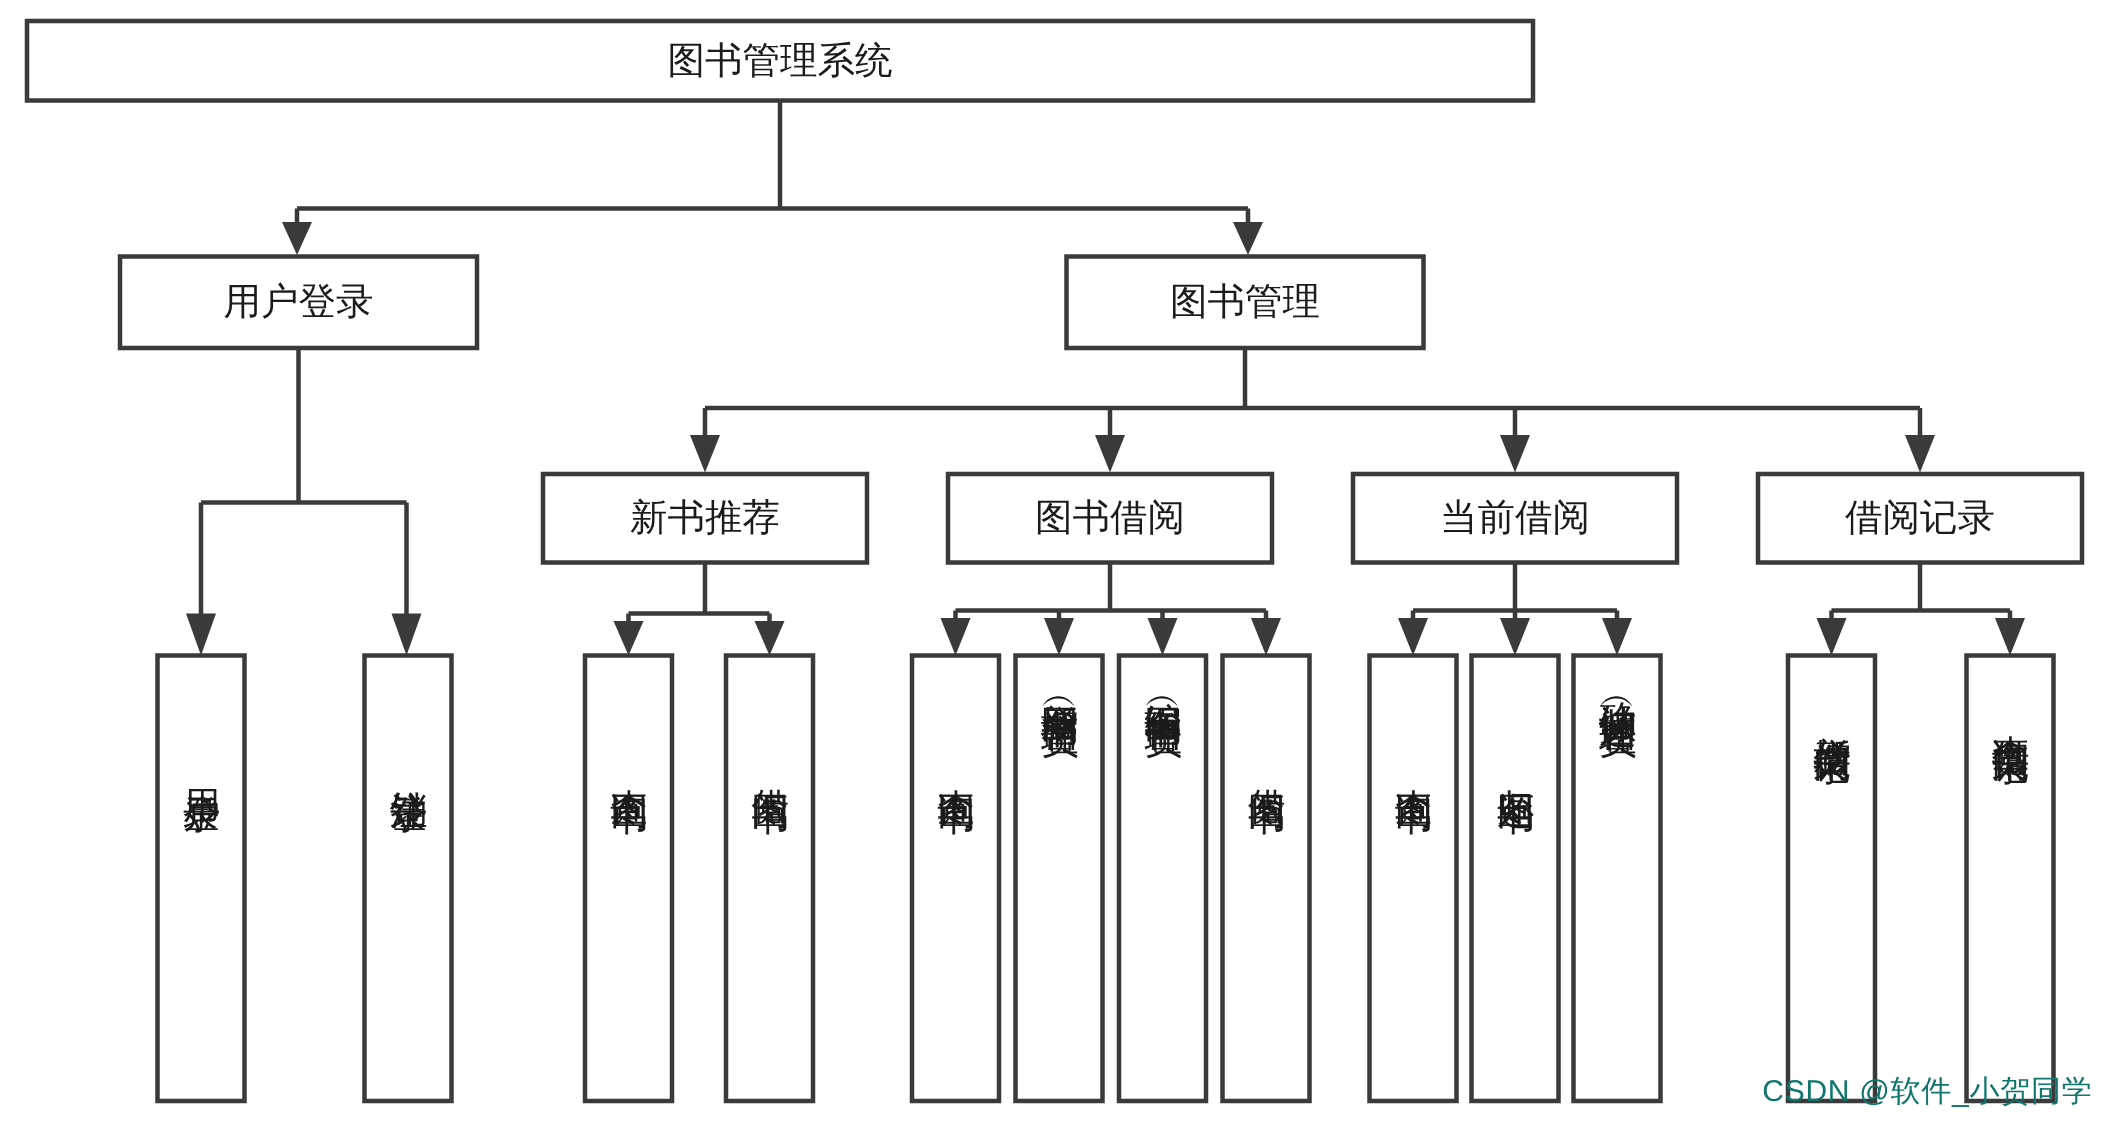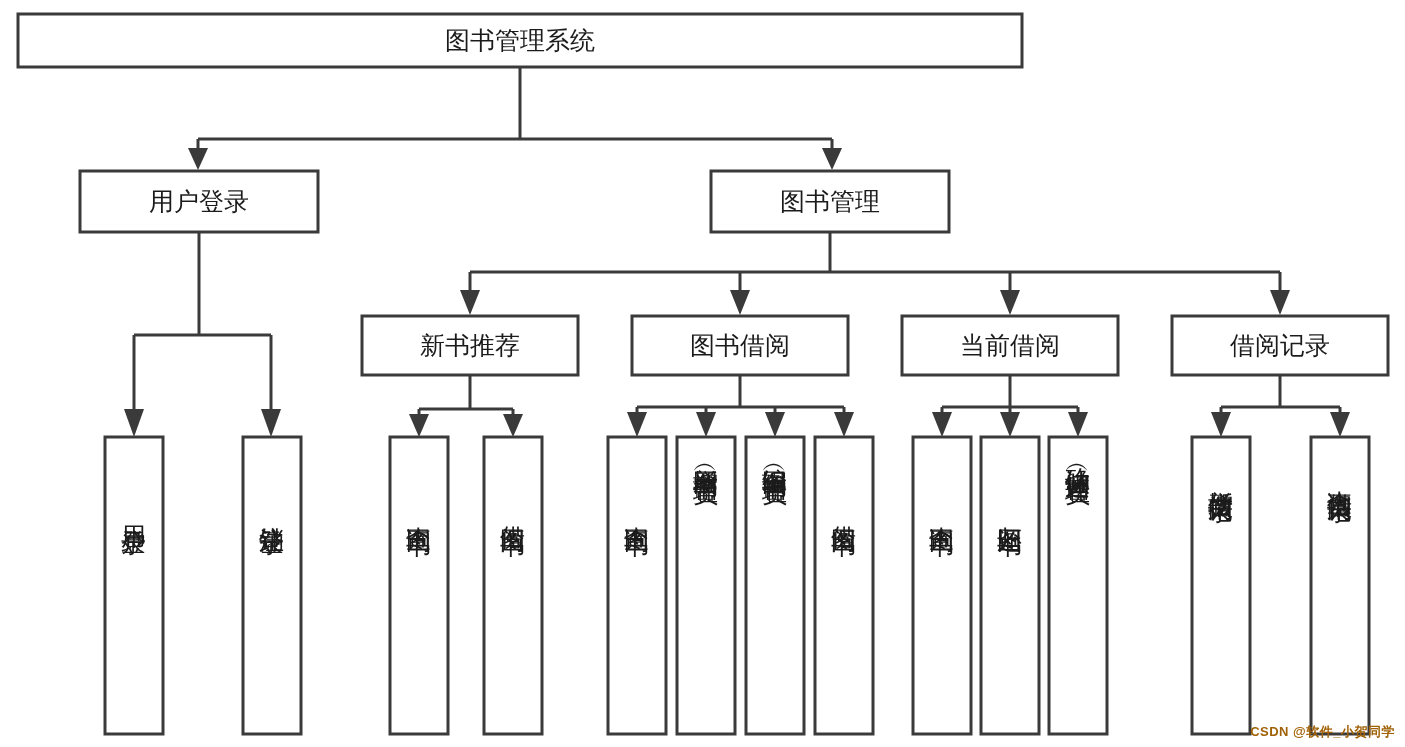--- a/index.html
+++ b/index.html
@@ -56,26 +56,25 @@
     text-orientation: upright;
     text-anchor: start;
     letter-spacing: 2px;
     white-space: pre;
   }
   .watermark {
     position: absolute;
     right: 10px;
     bottom: 6px;
     font-family: "Liberation Sans", "DejaVu Sans", sans-serif;
-    font-size: 13px;
-    color: #a16207;
+    font-size: 20px;
+    color: #0f766e;
     letter-spacing: 0.5px;
     user-select: none;
     white-space: nowrap;
-    font-weight: bold;
   }
 </style>
 </head>
 <body>
 
 <div id="diagram-root">
 
   <svg class="flow" viewBox="0 0 1405 747">
 
     <g>

